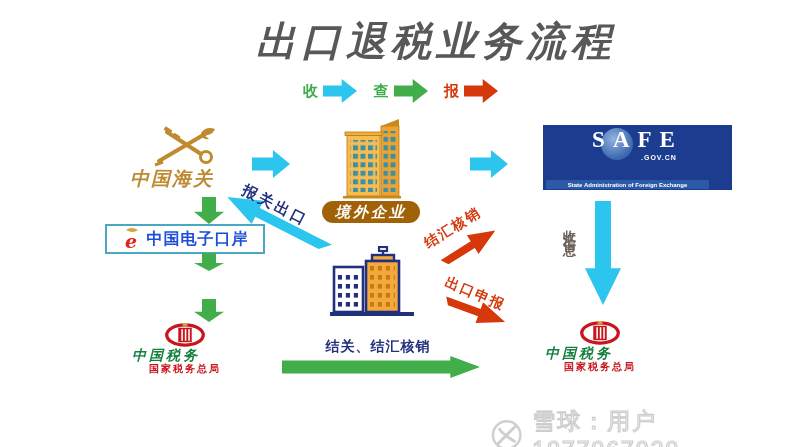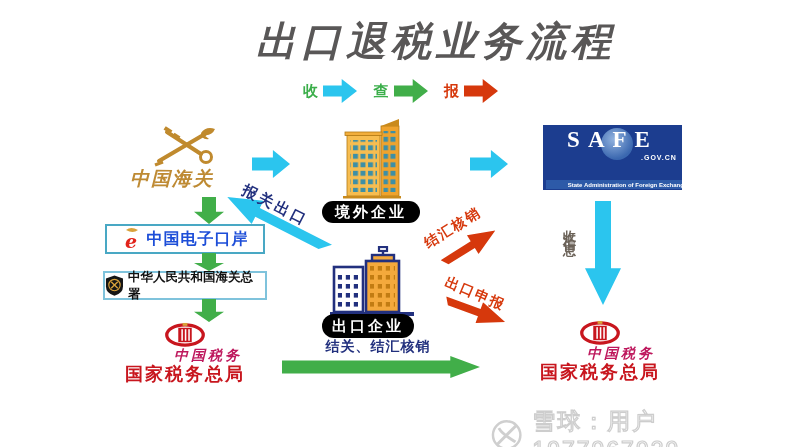--- a/index.html
+++ b/index.html
@@ -28,31 +28,31 @@
   .darr-b{left:194px;top:253px;width:30px;height:18px;}
   .darr-c{left:194px;top:299px;width:30px;height:23px;}
   .eport-box{left:105px;top:224px;width:156px;height:26px;background:#fff;border:2px solid #49A8C4;
              display:flex;align-items:center;justify-content:center;gap:5px;}
   .eport-name{font-size:16px;font-weight:bold;color:#1d4ed8;letter-spacing:1px;}
   .gacc-box{left:103px;top:271px;width:160px;height:25px;background:#fff;border:2px solid #7FC3DC;
             display:flex;align-items:center;justify-content:center;gap:4px;}
   .gacc-name{font-size:12.5px;font-weight:bold;color:#111;}
   .tax-emblem-l{left:163px;top:322px;width:44px;height:25px;}
   .tax-emblem-r{left:578px;top:320px;width:44px;height:25px;}
-  .tax-brand{width:110px;text-align:right;font-size:14px;font-weight:bold;font-style:italic;
-             color:#be185d;font-family:"DejaVu Serif",serif;letter-spacing:3px;}
+  .tax-brand{width:110px;text-align:left;font-size:14px;font-weight:bold;font-style:italic;
+             color:#15803d;font-family:"DejaVu Serif",serif;letter-spacing:3px;}
   .tax-brand-l{left:132px;top:347px;} .tax-brand-r{left:545px;top:345px;}
-  .tax-bureau{width:150px;text-align:center;font-size:18px;font-weight:bold;color:#C8161E;
+  .tax-bureau{width:150px;text-align:center;font-size:10px;font-weight:bold;color:#C8161E;
               letter-spacing:2px;}
   .tax-bureau-l{left:110px;top:362px;} .tax-bureau-r{left:525px;top:360px;}
 
   
   .bldg-overseas{left:337px;top:118px;width:72px;height:83px;}
-  .pill{background:#000000;border-radius:13px;color:#fff;font-weight:bold;display:flex;
-        align-items:center;justify-content:center;letter-spacing:3px;}
+  .pill{background:#a16207;border-radius:13px;color:#fff;font-weight:bold;display:flex;
+        align-items:center;justify-content:center;letter-spacing:3px;font-style:italic;}
   .pill-overseas{left:322px;top:201px;width:98px;height:22px;font-size:15px;}
   .bldg-export{left:328px;top:246px;width:88px;height:70px;}
   .pill-export{left:322px;top:314px;width:92px;height:24px;font-size:15px;}
   .docs-label{left:298px;top:338px;width:160px;text-align:center;font-size:14px;font-weight:bold;
               color:#22307E;letter-spacing:1px;}
   .garr-bottom{left:282px;top:356px;width:198px;height:22px;}
 
   
   .carr-1{left:252px;top:150px;width:38px;height:28px;}
   .carr-2{left:470px;top:150px;width:38px;height:28px;}
@@ -62,21 +62,21 @@
   .label-bgck{left:225px;top:196px;width:100px;text-align:center;font-size:15px;font-weight:bold;
               color:#22307E;letter-spacing:3px;transform:rotate(27deg);}
   .arrow-jhhx{left:438px;top:236px;width:62px;height:22px;transform:rotate(-32deg);}
   .label-jhhx{left:405px;top:219px;width:96px;text-align:center;font-size:14px;font-weight:bold;
               color:#D6380C;letter-spacing:2px;transform:rotate(-32deg);}
   .arrow-cksb{left:443px;top:300px;width:64px;height:22px;transform:rotate(20deg);}
   .label-cksb{left:427px;top:285px;width:96px;text-align:center;font-size:14px;font-weight:bold;
               color:#D6380C;letter-spacing:2px;transform:rotate(23deg);}
 
   
-  .safe-box{left:543px;top:125px;width:139px;height:65px;background:#1C3D8F;overflow:hidden;}
+  .safe-box{left:543px;top:125px;width:189px;height:65px;background:#1C3D8F;overflow:hidden;}
   .safe-globe{left:58px;top:3px;width:32px;height:32px;border-radius:50%;
               background:radial-gradient(circle at 40% 35%, #9FC0E8, #3E6CB3 70%);opacity:.9;}
   .safe-acronym{left:0;top:2px;width:100%;text-align:center;color:#fff;font-size:23px;
                 font-weight:bold;font-family:"Liberation Serif",serif;letter-spacing:8px;}
   .safe-domain{left:98px;top:29px;color:#fff;font-size:7px;letter-spacing:1px;font-weight:bold;}
   .safe-cn{left:0;top:38px;width:100%;text-align:center;color:#fff;font-size:13px;
            font-weight:bold;letter-spacing:4px;}
   .safe-band{left:3px;top:55px;width:163px;height:9px;background:#2D5AA8;display:flex;
              align-items:center;justify-content:center;}
   .safe-en{color:#fff;font-size:6px;font-weight:bold;white-space:nowrap;}
@@ -140,29 +140,20 @@
       <path d="M4,2 q5,-4 12,0 q-5,4 -12,0 Z" fill="#D9A23B"></path>
       <text x="3" y="20" font-size="19" font-family="DejaVu Serif, serif" font-style="italic" font-weight="bold" fill="#E2231A">e</text>
     </svg>
     <span class="eport-name">中国电子口岸</span>
   </div>
 
   <svg class="abs darr-b" viewBox="0 0 60 100" preserveAspectRatio="none">
       <polygon class="fill-green" points="16,0 44,0 44,55 60,55 30,100 0,55 16,55"></polygon>
     </svg>
 
-  <div class="abs gacc-box">
-    <svg width="19" height="21" viewBox="0 0 20 22">
-      <path d="M10,0.5 L19,3.5 V12 Q19,19 10,21.8 Q1,19 1,12 V3.5 Z" fill="#151515"></path>
-      <circle cx="10" cy="10.5" r="6" fill="none" stroke="#D9A23B" stroke-width="1.2"></circle>
-      <line x1="6.5" y1="7" x2="13.5" y2="14" stroke="#D9A23B" stroke-width="1.4"></line>
-      <line x1="13.5" y1="7" x2="6.5" y2="14" stroke="#D9A23B" stroke-width="1.4"></line>
-    </svg>
-    <span class="gacc-name">中华人民共和国海关总署</span>
-  </div>
 
   <svg class="abs darr-c" viewBox="0 0 60 100" preserveAspectRatio="none">
       <polygon class="fill-green" points="16,0 44,0 44,55 60,55 30,100 0,55 16,55"></polygon>
     </svg>
 
   <svg class="abs tax-emblem-l" viewBox="0 0 44 26">
     <ellipse cx="22" cy="13.5" rx="19" ry="10.5" fill="none" stroke="#C8161E" stroke-width="3.4"></ellipse>
     <rect x="15" y="6" width="14" height="15" fill="#C8161E"></rect>
     <rect x="18.2" y="7.5" width="1.6" height="12" fill="#fff"></rect>
     <rect x="21.8" y="7.5" width="1.6" height="12" fill="#fff"></rect>
@@ -206,21 +197,20 @@
     </defs>
     <rect x="51" y="1" width="8" height="4" fill="#fff" stroke="#22307E" stroke-width="2.2"></rect>
     <rect x="53.8" y="5" width="2.4" height="4" fill="#22307E"></rect>
     <rect x="44" y="9" width="22" height="6" fill="#F4A93C" stroke="#22307E" stroke-width="2.4"></rect>
     <rect x="38" y="15" width="33" height="51" fill="#F4A93C" stroke="#22307E" stroke-width="2.6"></rect>
     <rect x="42" y="20" width="25" height="42" fill="url(#winC)"></rect>
     <rect x="6" y="21" width="29" height="45" fill="#ffffff" stroke="#22307E" stroke-width="2.6"></rect>
     <rect x="9.5" y="25" width="22" height="37" fill="url(#winB)"></rect>
     <rect x="2" y="66" width="84" height="4" fill="#22307E"></rect>
   </svg>
-  <div class="abs pill pill-export">出口企业</div>
   <div class="abs docs-label">结关、结汇核销</div>
   <svg class="abs garr-bottom" viewBox="0 0 200 24" preserveAspectRatio="none">
       <polygon class="fill-green" points="0,5 170,5 170,0 200,12 170,24 170,19 0,19"></polygon>
     </svg>
 
   <svg class="abs arrow-bgck" viewBox="0 0 115 26" preserveAspectRatio="none">
       <polygon class="fill-cyan" points="0,13 34,0 34,8 115,8 105,18 34,18 34,26"></polygon>
     </svg>
   <div class="abs label-bgck">报关出口</div>
 

